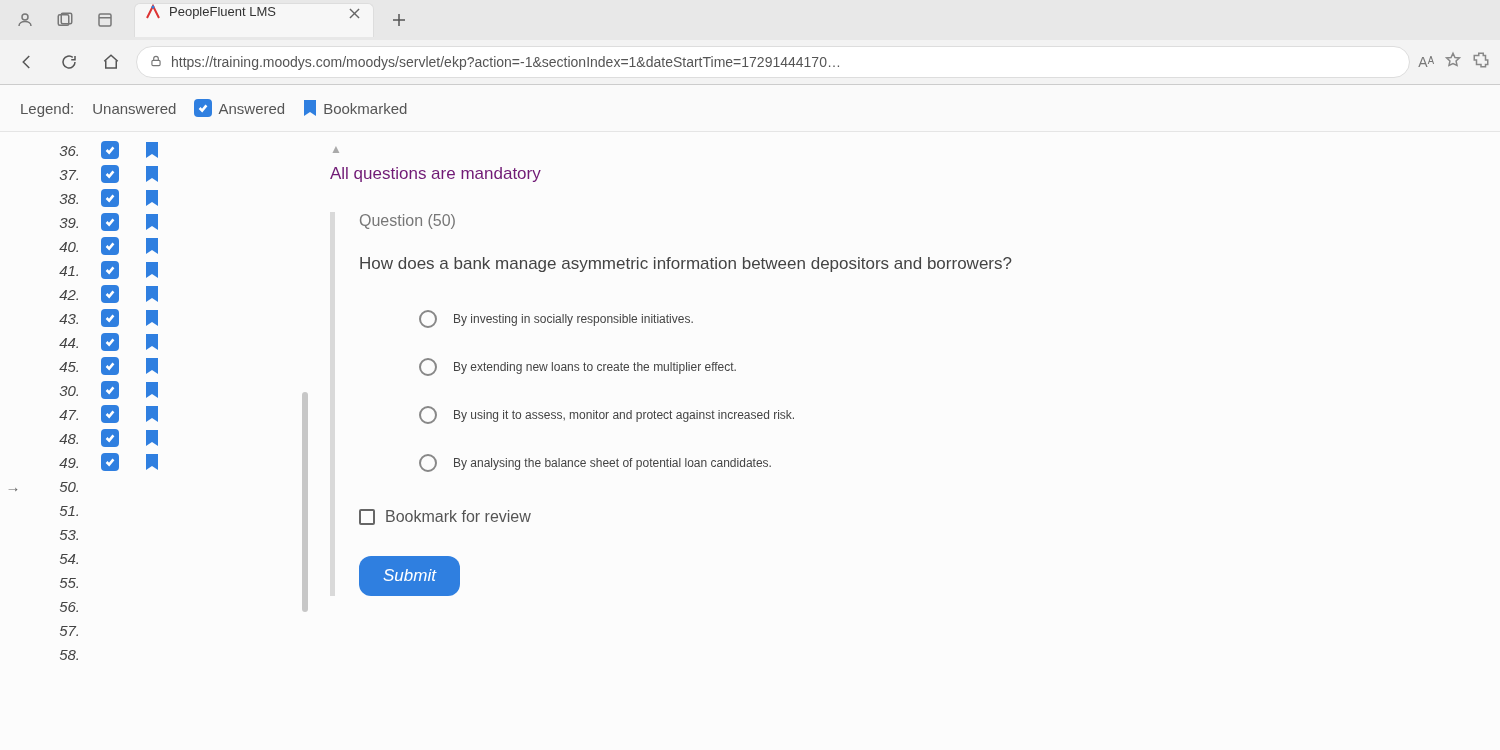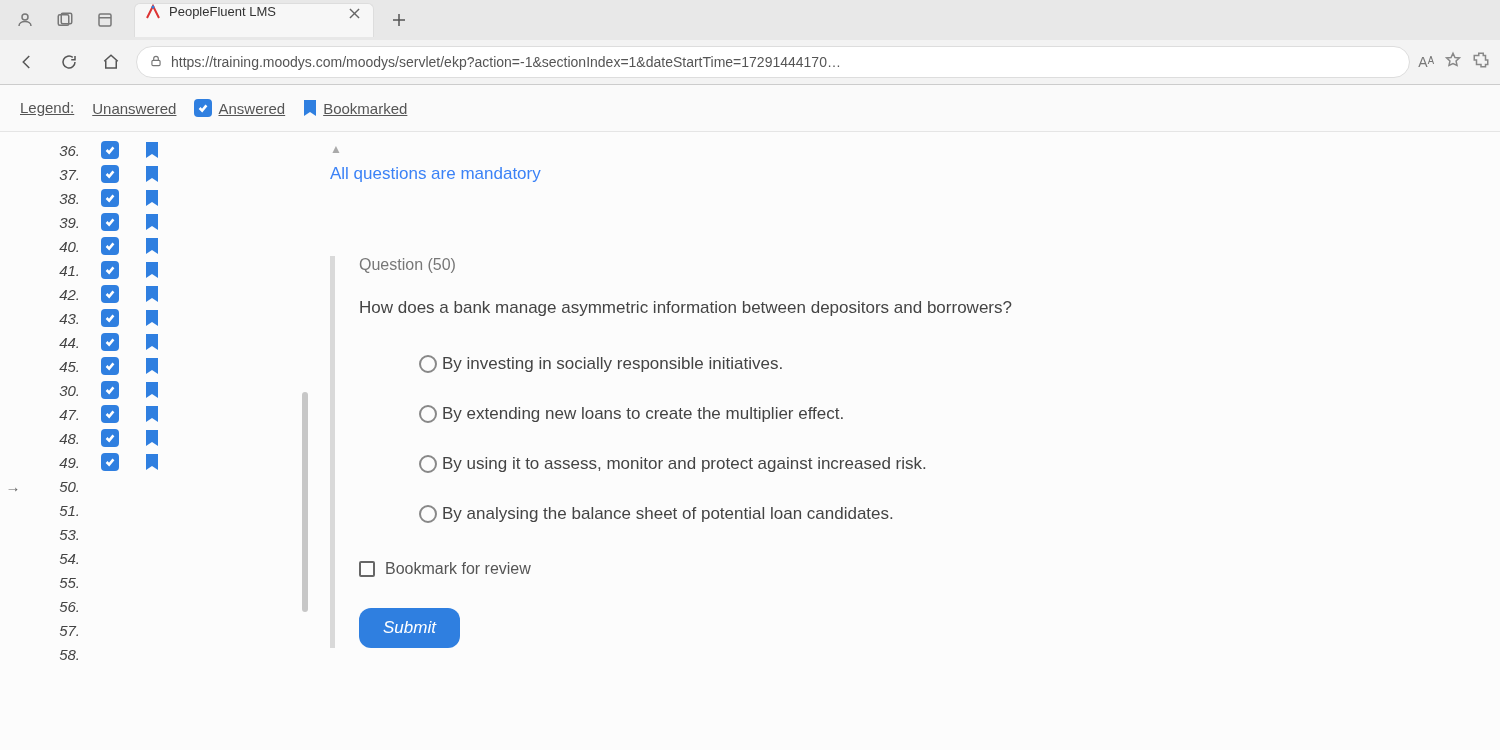--- a/index.html
+++ b/index.html
@@ -75,28 +75,27 @@
 
   
   .page {
     background: #fcfcfc;
     height: calc(750px - 84px);
     display: flex;
     flex-direction: column;
   }
 
   .legend-bar {
-    display: flex; 
+    display: flex; align-items: center;
     gap: 18px;
     padding: 14px 20px;
     font-size: 15px;
     color: #555;
     border-bottom: 1px solid #e5e5e5;
     background: #fafafa;
-    text-decoration: underline;
   }
   .legend-item { display:flex; align-items:center; gap:6px; }
 
   .check-badge {
     width: 18px; height: 18px;
     border-radius: 4px;
     background: #2f7fe0;
     display: inline-flex; align-items:center; justify-content:center;
   }
   .check-badge svg { width: 12px; height: 12px; stroke: #fff; stroke-width: 3; fill: none; }
@@ -148,41 +147,41 @@
     padding: 10px 40px 10px 30px;
     overflow-y: auto;
   }
   .scroll-arrow-up {
     color: #aaa;
     font-size: 12px;
     margin-bottom: 8px;
   }
   .mandatory-note {
     font-size: 17px;
-    color: #3b82f6;
-    margin-bottom: 72px;
+    color: #701a75;
+    margin-bottom: 28px;
   }
   .question-block {
     border-left: 5px solid #d9d9d9;
     padding-left: 24px;
   }
   .question-label {
     font-size: 16px;
     color: #777;
     margin-bottom: 24px;
   }
   .question-text {
     font-size: 17px;
     color: #444;
     margin-bottom: 36px;
   }
   .options { display:flex; flex-direction:column; gap: 30px; margin-left: 60px; margin-bottom: 36px; }
   .option {
-    display:flex; align-items:center; gap: 5px;
-    font-size: 17px; color: #444;
+    display:flex; align-items:center; gap: 16px;
+    font-size: 12px; color: #444;
   }
   .radio {
     width: 18px; height: 18px;
     border: 2px solid #888;
     border-radius: 50%;
     flex-shrink: 0;
   }
 
   .bookmark-review {
     display:flex; align-items:center; gap: 10px;

